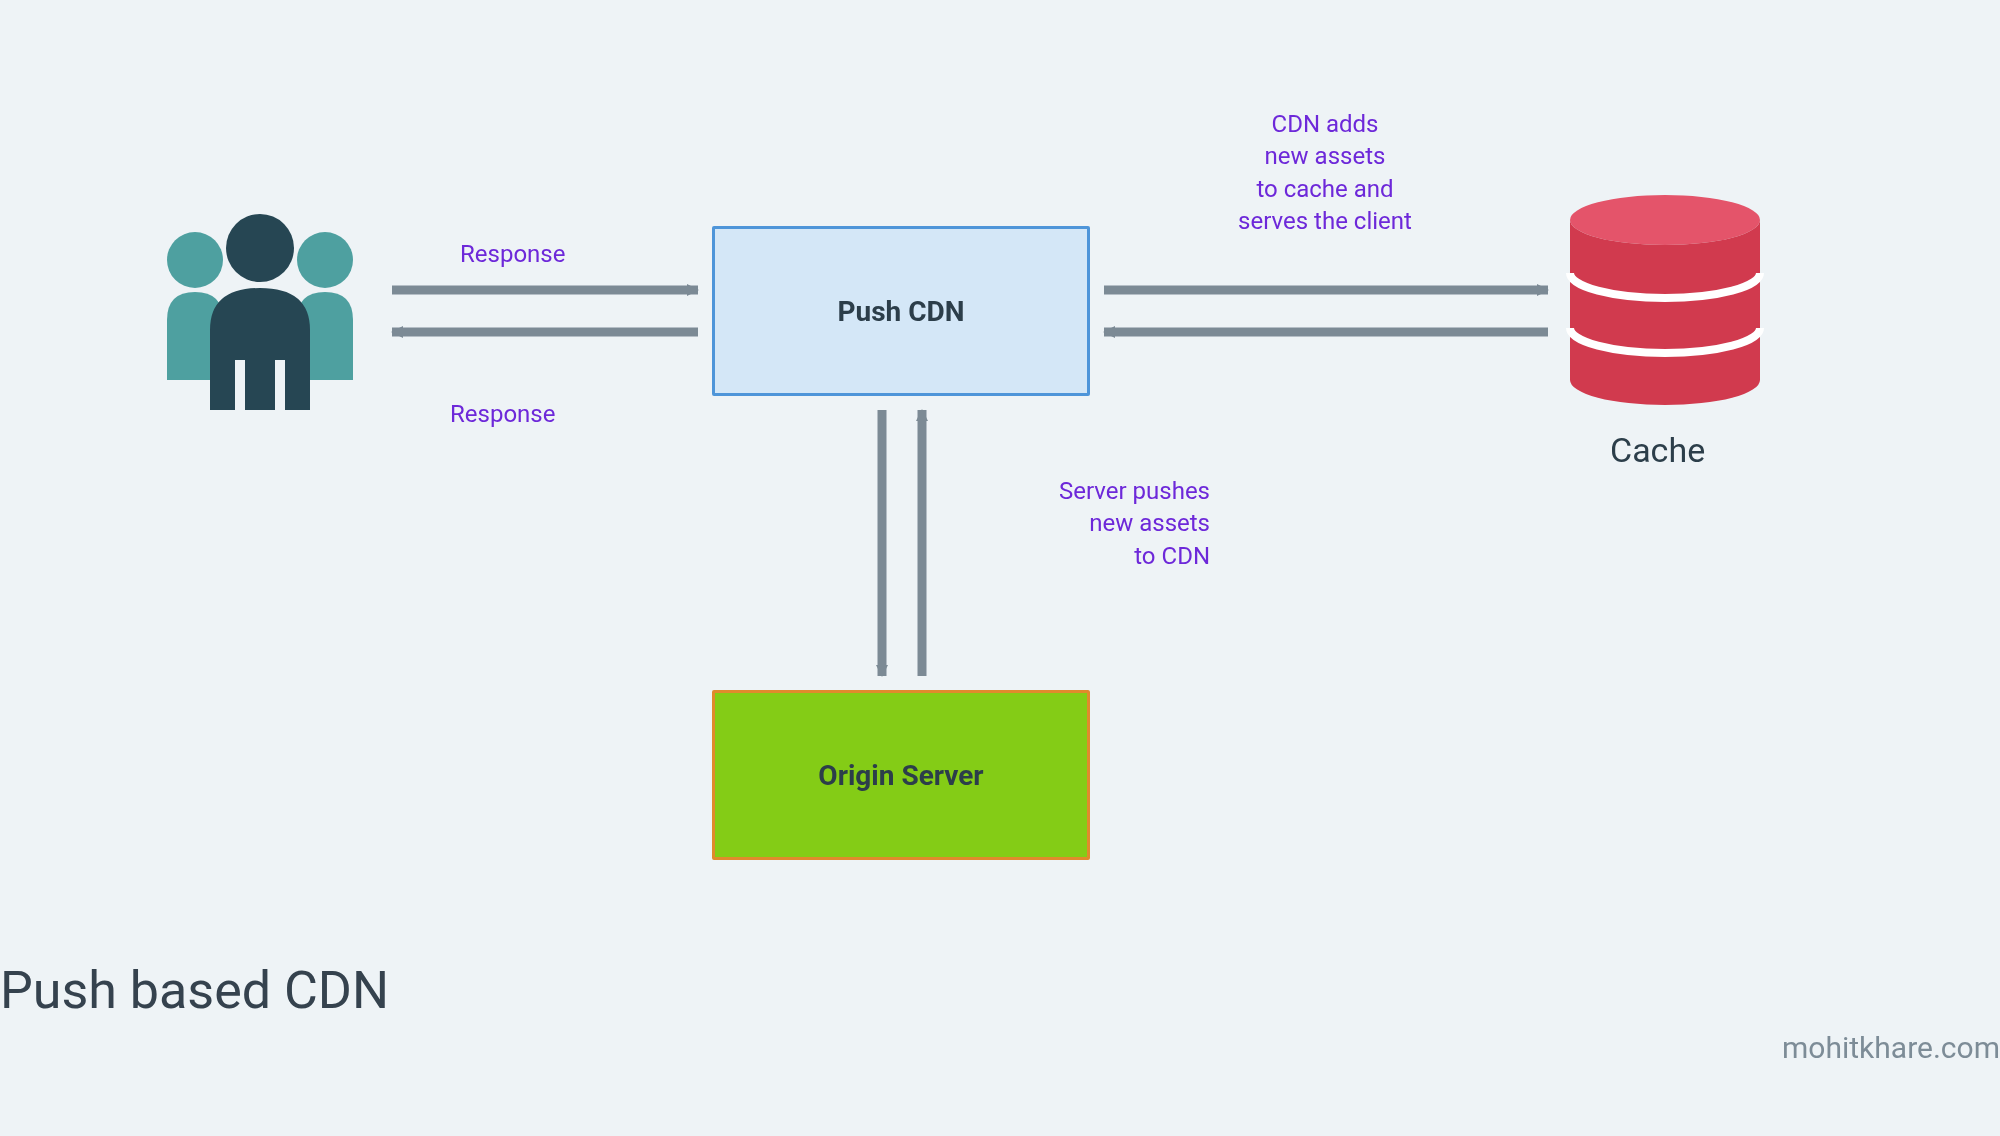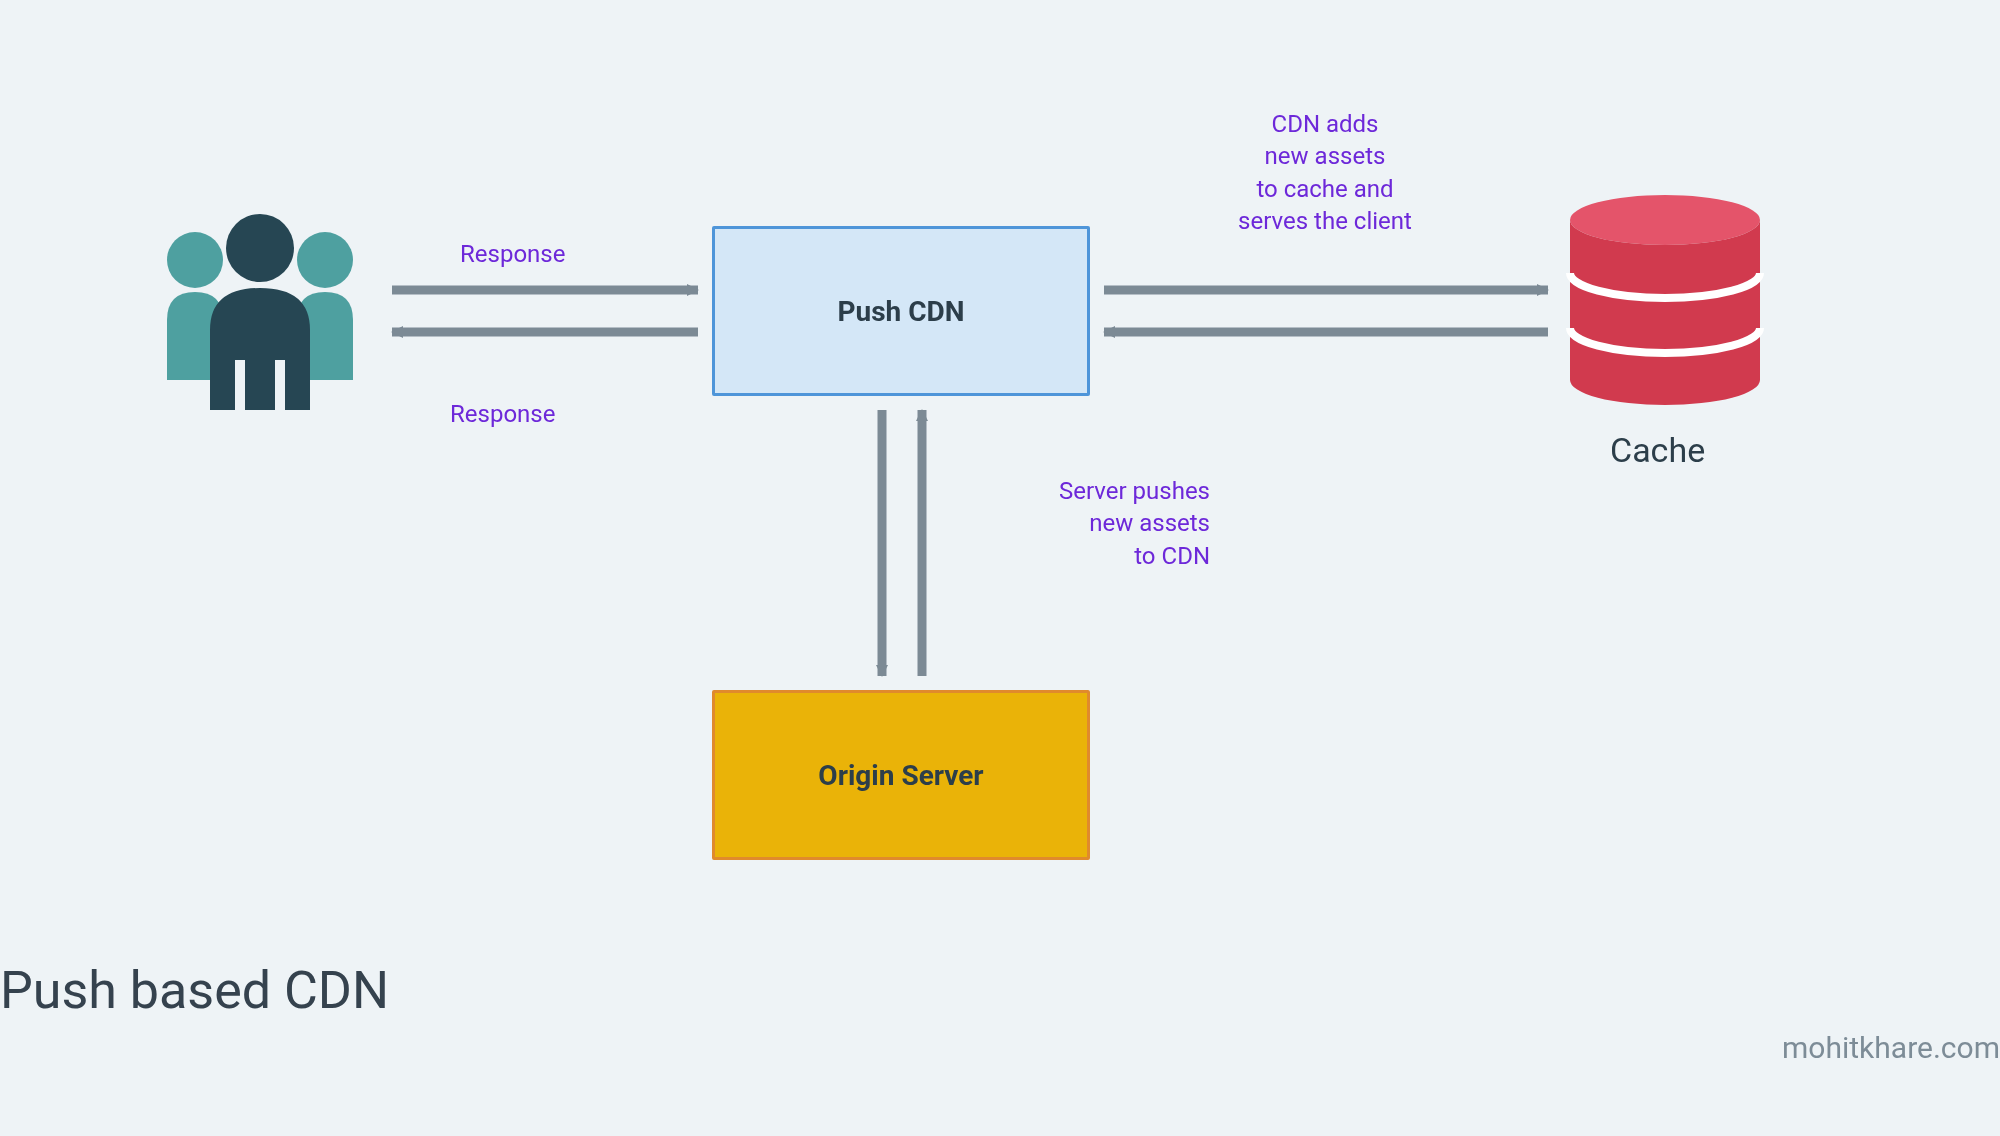--- a/index.html
+++ b/index.html
@@ -29,21 +29,21 @@
     border-width: 3px;
     border-style: solid;
     border-radius: 2px;
   }
   .push-cdn {
     left: 712px; top: 226px; width: 378px; height: 170px;
     background: #d4e7f7; border-color: #4e95d9;
   }
   .origin {
     left: 712px; top: 690px; width: 378px; height: 170px;
-    background: #eab308; border-color: #e08a2c;
+    background: #84cc16; border-color: #e08a2c;
   }
   .label {
     position: absolute;
     font-size: 24px;
     color: #6d28d9;
     text-align: center;
     line-height: 1.35;
     white-space: pre;
   }
   .title {

